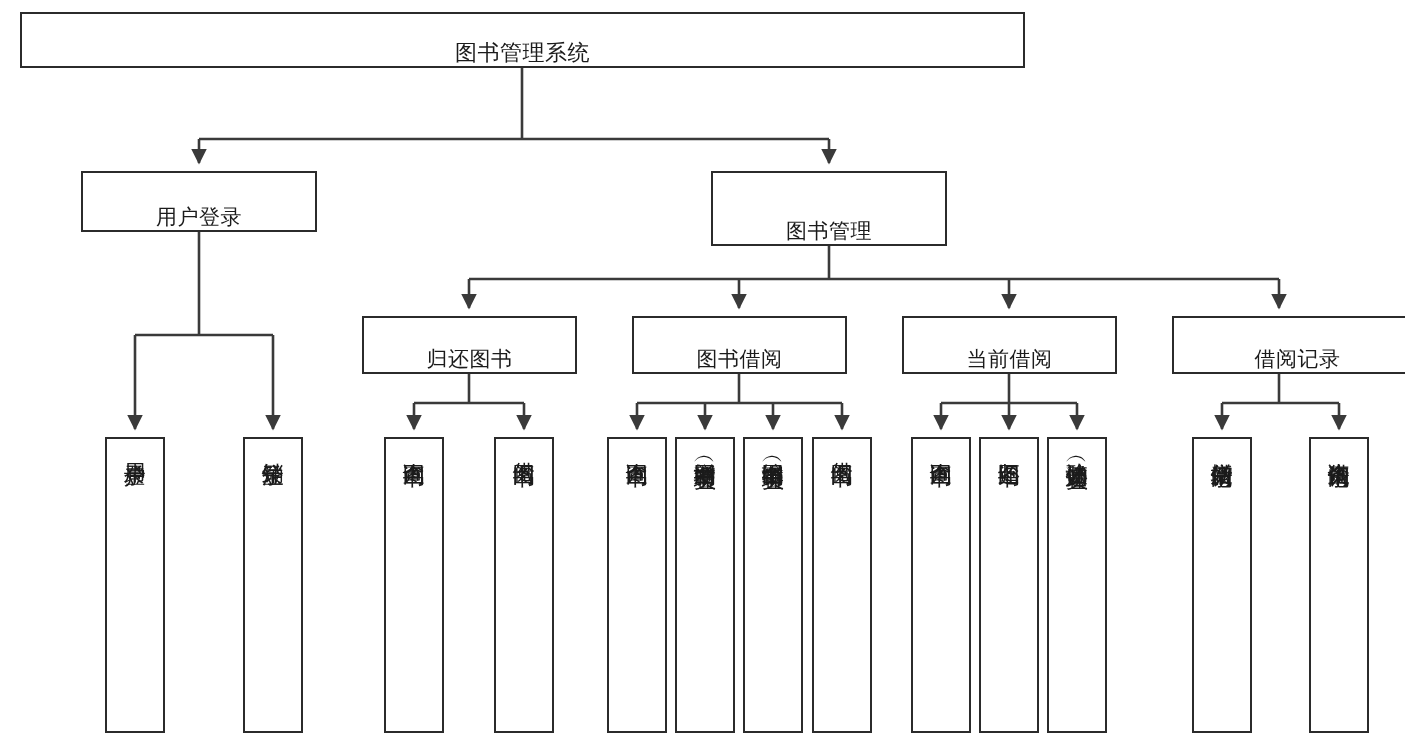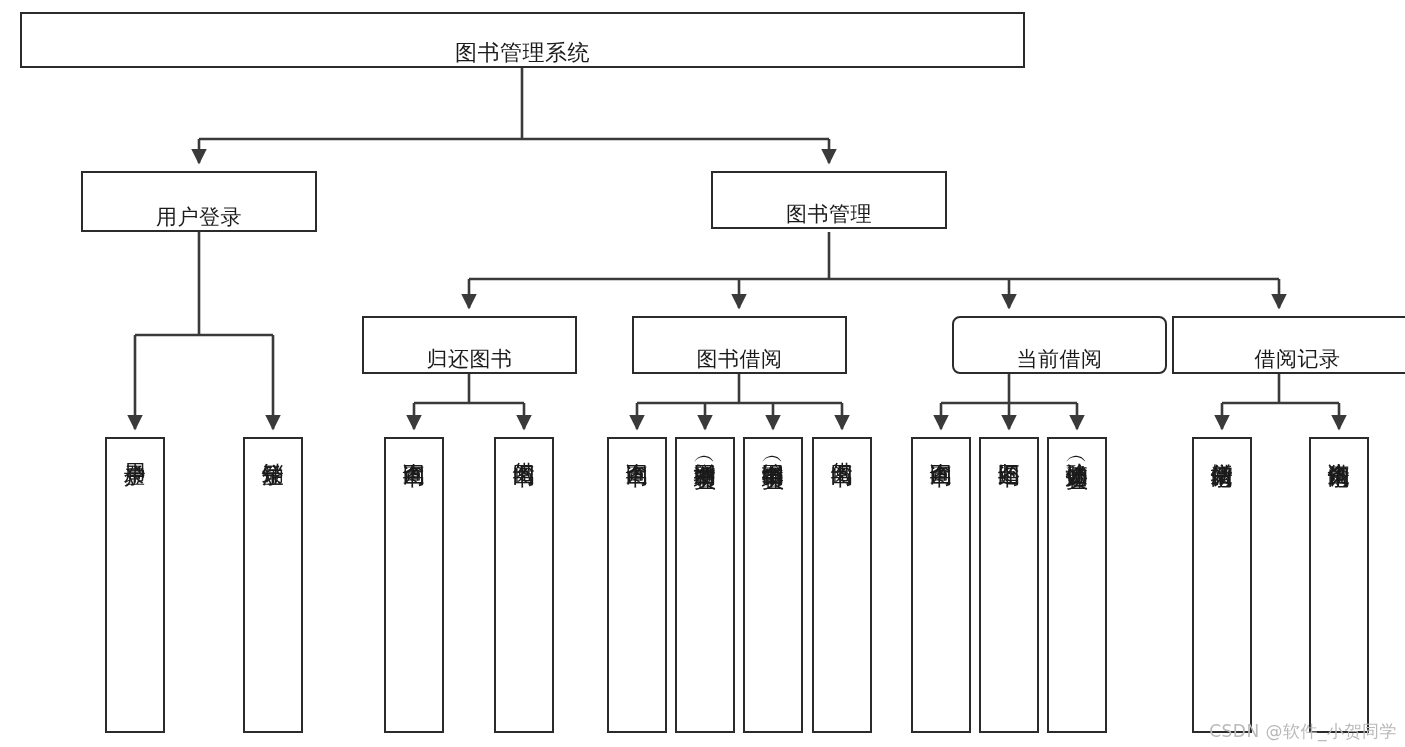--- a/index.html
+++ b/index.html
@@ -127,31 +127,31 @@
     </g>
   </svg>
 
   <div class="node root horiz" style="left:20px; top:12px; width:1005px; height:56px;">
     <span class="lbl">图书管理系统</span>
   </div>
 
   <div class="node horiz" style="left:81px; top:171px; width:236px; height:61px;">
     <span class="lbl">用户登录</span>
   </div>
-  <div class="node horiz" style="left:711px; top:171px; width:236px; height:58px;">
+  <div class="node horiz" style="left:711px; top:171px; width:236px; height:75px;">
     <span class="lbl">图书管理</span>
   </div>
 
   <div class="node horiz" style="left:362px; top:316px; width:215px; height:58px;">
     <span class="lbl">归还图书</span>
   </div>
   <div class="node horiz" style="left:632px; top:316px; width:215px; height:58px;">
     <span class="lbl">图书借阅</span>
   </div>
-  <div class="node horiz" style="left:952px; top:316px; width:215px; height:58px;border-radius:8px;">
+  <div class="node horiz" style="left:902px; top:316px; width:215px; height:58px;">
     <span class="lbl">当前借阅</span>
   </div>
   <div class="node horiz" style="left:1172px; top:316px; width:251px; height:58px;">
     <span class="lbl">借阅记录</span>
   </div>
 
   <div class="node leaf" style="left:105px; top:437px; width:60px; height:296px;">
     <span class="lbl">用户登录</span>
   </div>
   <div class="node leaf" style="left:243px; top:437px; width:60px; height:296px;">
@@ -188,15 +188,14 @@
     <span class="lbl">确认归还（管理员）</span>
   </div>
 
   <div class="node leaf" style="left:1192px; top:437px; width:60px; height:296px;">
     <span class="lbl">新增借阅记录</span>
   </div>
   <div class="node leaf" style="left:1309px; top:437px; width:60px; height:296px;">
     <span class="lbl">查询借阅记录</span>
   </div>
 
-  <div class="watermark">CSDN @软件_小贺同学</div>
 
 </div>
 
 </body></html>

